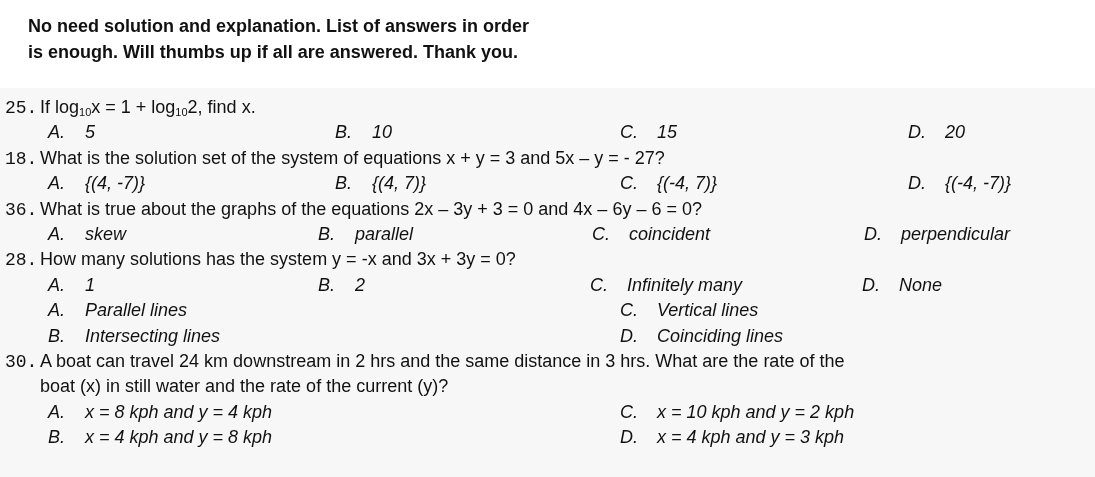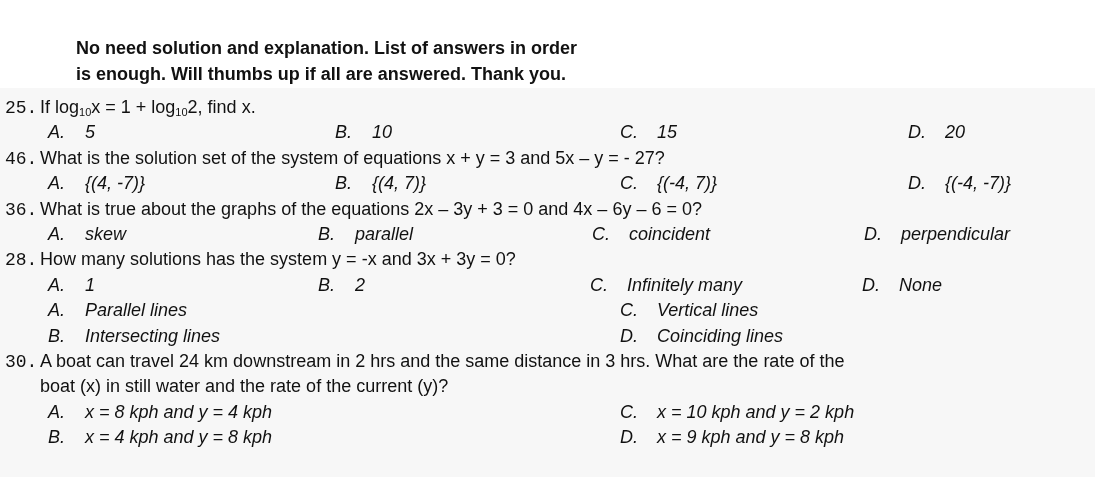--- a/index.html
+++ b/index.html
@@ -10,23 +10,22 @@
     width: 1095px;
     height: 477px;
     overflow: hidden;
     background: #ffffff;
     color: #111111;
     font-family: "Liberation Sans", "DejaVu Sans", sans-serif;
   }
   .header {
     box-sizing: border-box;
     height: 88px;
-    padding: 35px 0 0 28px;
+    padding: 13px 0 0 28px;
     background: #ffffff;
-    margin-left: 48px;
   }
   .header div {
     font-weight: bold;
     font-size: 18px;
     line-height: 26px;
     white-space: nowrap;
   }
   .panel {
     box-sizing: border-box;
     height: 389px;
@@ -78,21 +77,21 @@
     <span class="qnum">25.</span><span><span>If log</span><sub class="lsub">10</sub><span>x = 1 + log</span><sub class="lsub">10</sub><span>2, find x.</span></span>
   </div>
   <div class="row">
     <span class="opt" style="left:48px"><span class="opt-letter">A.</span><span>5</span></span>
     <span class="opt" style="left:335px"><span class="opt-letter">B.</span><span>10</span></span>
     <span class="opt" style="left:620px"><span class="opt-letter">C.</span><span>15</span></span>
     <span class="opt" style="left:908px"><span class="opt-letter">D.</span><span>20</span></span>
   </div>
 
   <div class="row">
-    <span class="qnum">46.</span><span>What is the solution set of the system of equations x + y = 3 and 5x – y = - 27?</span>
+    <span class="qnum">18.</span><span>What is the solution set of the system of equations x + y = 3 and 5x – y = - 27?</span>
   </div>
   <div class="row">
     <span class="opt" style="left:48px"><span class="opt-letter">A.</span><span>{(4, -7)}</span></span>
     <span class="opt" style="left:335px"><span class="opt-letter">B.</span><span>{(4, 7)}</span></span>
     <span class="opt" style="left:620px"><span class="opt-letter">C.</span><span>{(-4, 7)}</span></span>
     <span class="opt" style="left:908px"><span class="opt-letter">D.</span><span>{(-4, -7)}</span></span>
   </div>
 
   <div class="row">
     <span class="qnum">36.</span><span>What is true about the graphs of the equations 2x – 3y + 3 = 0 and 4x – 6y – 6 = 0?</span>
@@ -128,16 +127,16 @@
   </div>
   <div class="row indent">
     <span>boat (x) in still water and the rate of the current (y)?</span>
   </div>
   <div class="row">
     <span class="opt" style="left:48px"><span class="opt-letter">A.</span><span>x = 8 kph and y = 4 kph</span></span>
     <span class="opt" style="left:620px"><span class="opt-letter">C.</span><span>x = 10 kph and y = 2 kph</span></span>
   </div>
   <div class="row">
     <span class="opt" style="left:48px"><span class="opt-letter">B.</span><span>x = 4 kph and y = 8 kph</span></span>
-    <span class="opt" style="left:620px"><span class="opt-letter">D.</span><span>x = 9 kph and y = 8 kph</span></span>
+    <span class="opt" style="left:620px"><span class="opt-letter">D.</span><span>x = 4 kph and y = 3 kph</span></span>
   </div>
 
 </div>
 
 </body></html>

